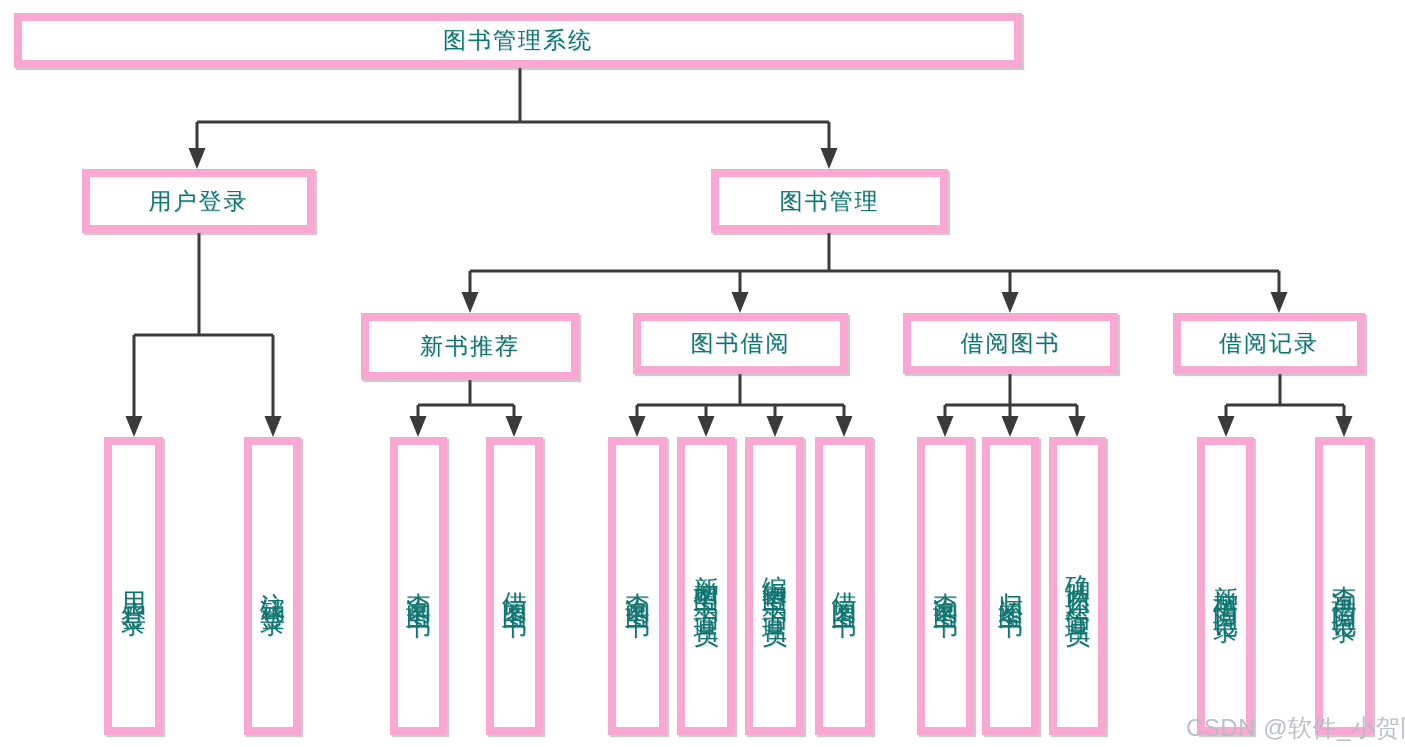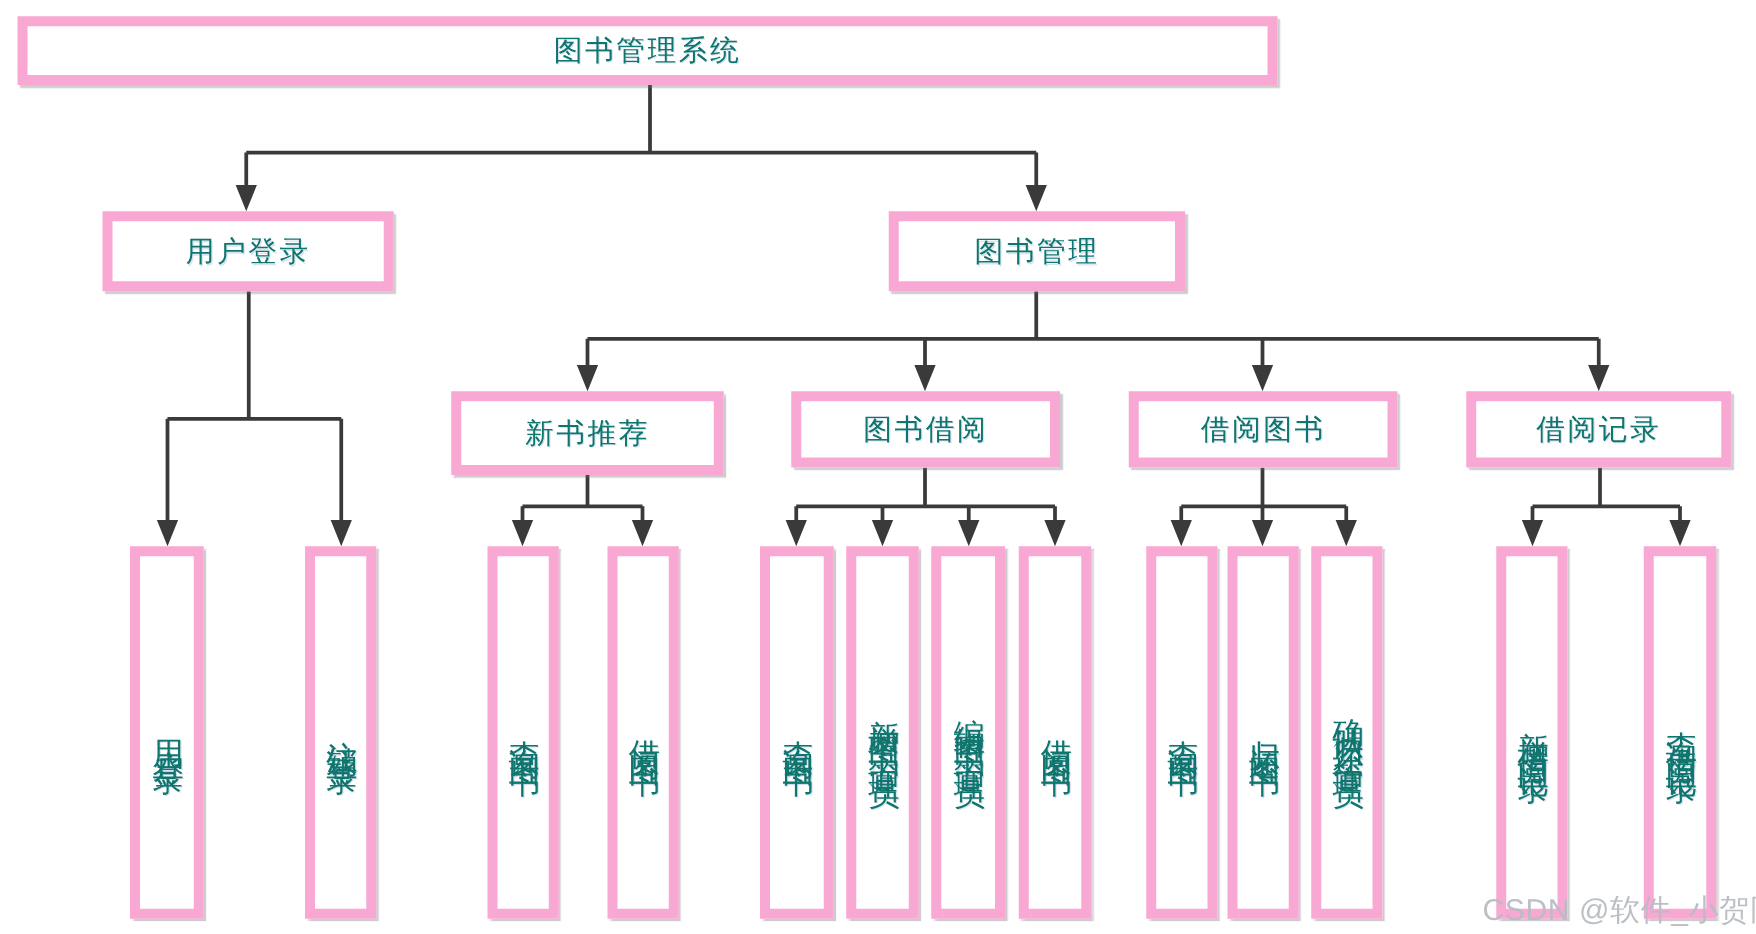--- a/index.html
+++ b/index.html
@@ -35,21 +35,21 @@
     line-height:1;
     text-shadow:1px 1px 0 rgba(110,140,200,0.25);
   }
   
   .n-root{left:14px;top:13px;width:1008px;height:55px;}
   .n-user-login{left:82px;top:169px;width:233px;height:64px;}
   .n-book-mgmt{left:711px;top:169px;width:237px;height:64px;}
   .n-new-book{left:361px;top:313px;width:218px;height:67px;}
   .n-book-borrow{left:633px;top:313px;width:215px;height:61px;justify-content:center;}
   .n-current-borrow{left:903px;top:313px;width:215px;height:61px;}
-  .n-borrow-records{left:1173px;top:313px;width:212px;height:61px;}
+  .n-borrow-records{left:1173px;top:313px;width:192px;height:61px;}
   .leaf{top:437px;height:298px;}
   .n-l1{left:104px;width:59px;}
   .n-l2{left:244px;width:57px;}
   .n-l3{left:390px;width:57px;}
   .n-l4{left:486px;width:57px;}
   .n-l5{left:608px;width:59px;}
   .n-l6{left:677px;width:58px;}
   .n-l7{left:745px;width:59px;}
   .n-l8{left:815px;width:58px;}
   .n-l9{left:917px;width:57px;}

